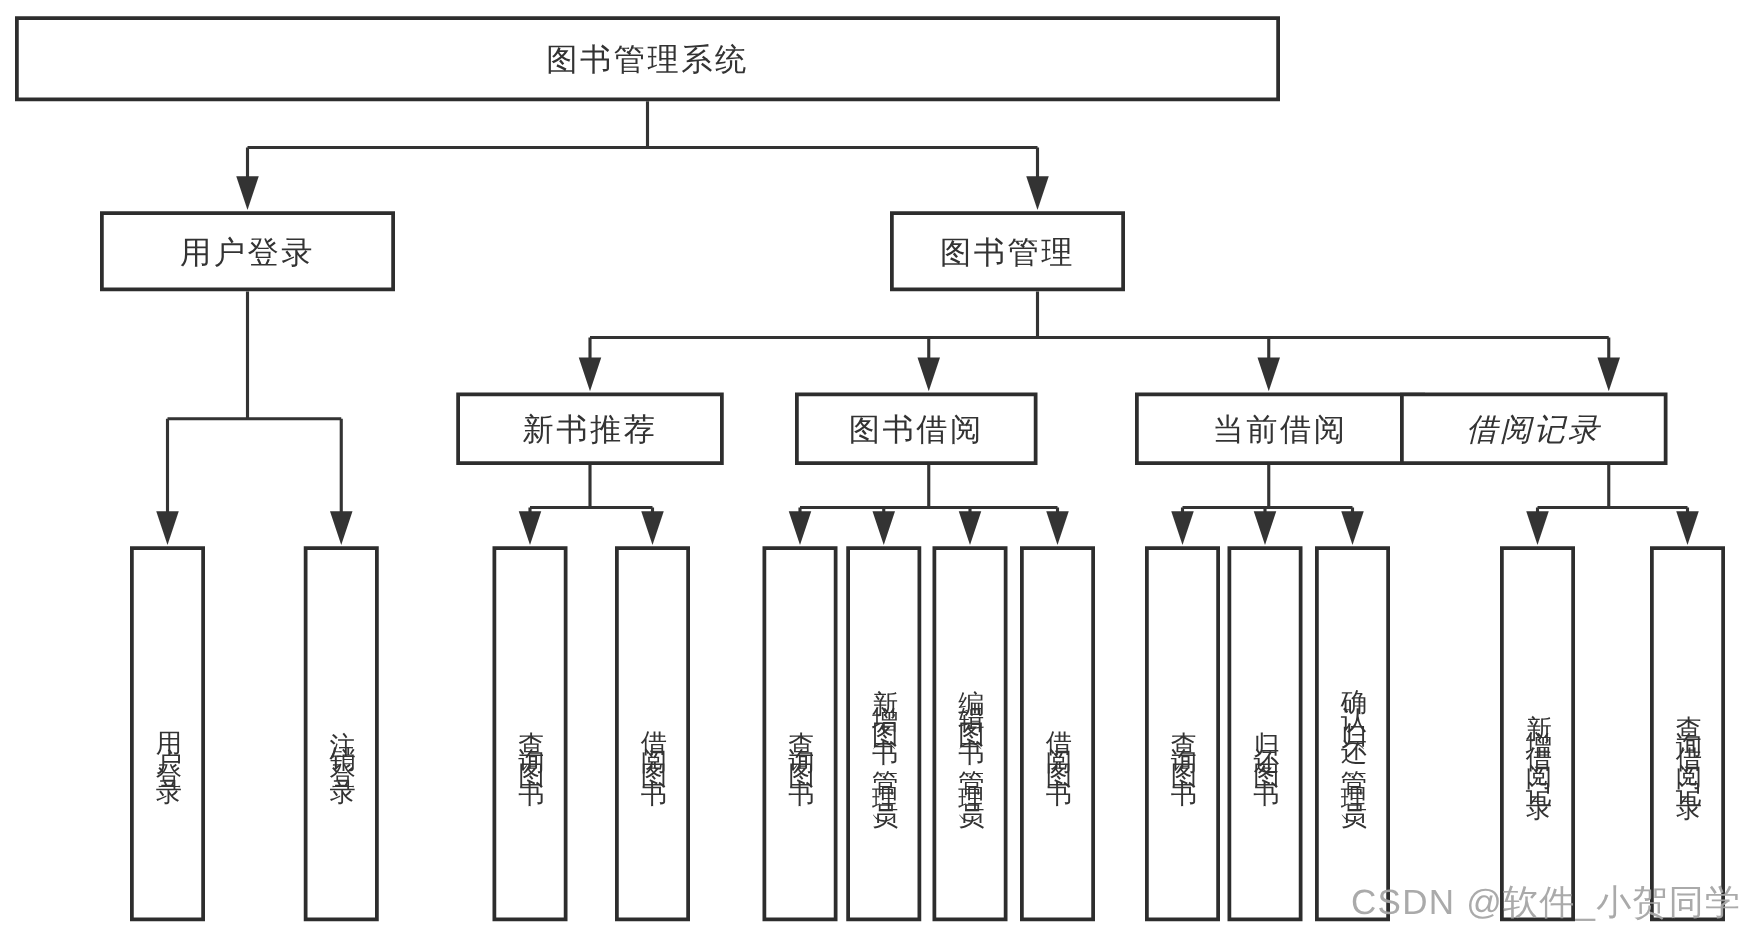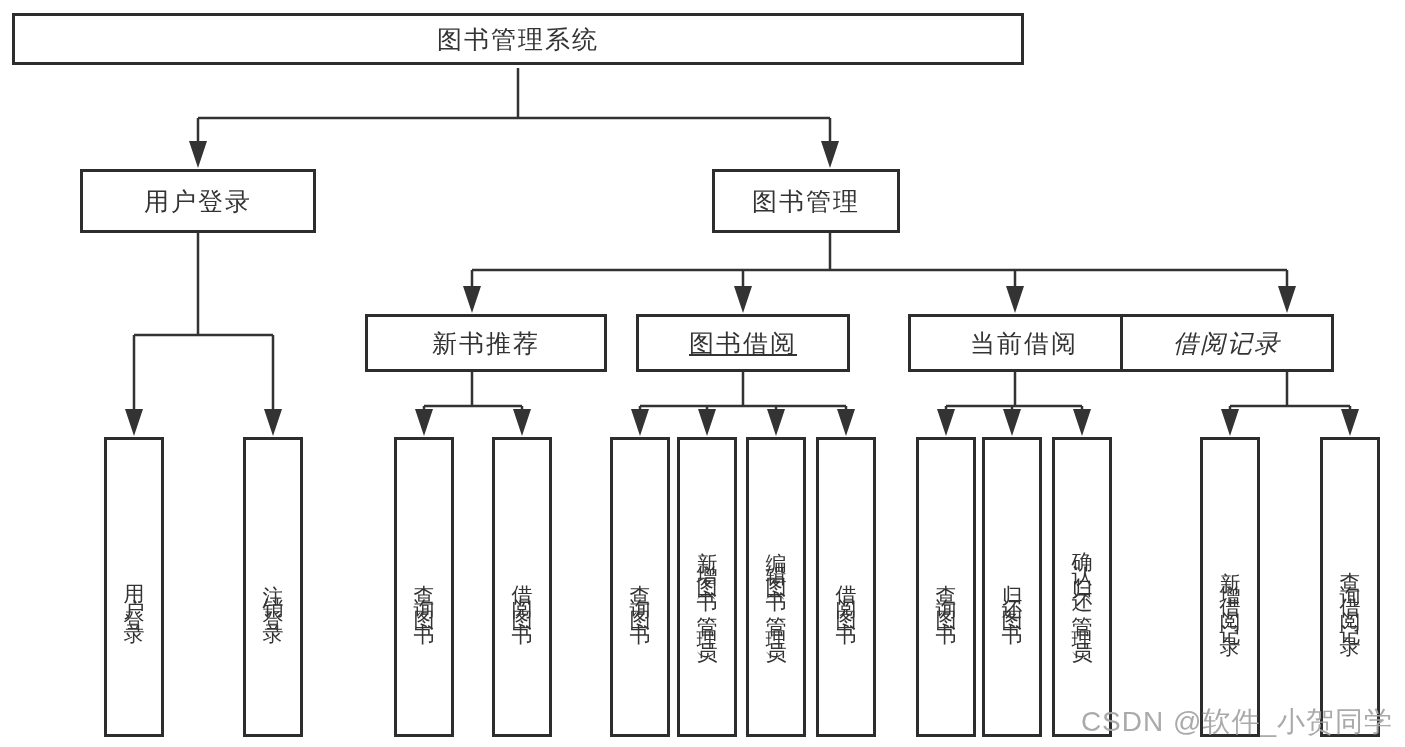--- a/index.html
+++ b/index.html
@@ -5,21 +5,21 @@
   html,body{margin:0;padding:0;background:#ffffff;}
   body{width:1405px;height:747px;overflow:hidden;font-family:"Liberation Sans",sans-serif;}
   .stage{position:relative;width:1405px;height:747px;background:#ffffff;}
   .wires{position:absolute;left:0;top:0;z-index:1;}
   .box{
     position:absolute;box-sizing:border-box;z-index:2;
     border:3px solid #2d2d2d;background:#ffffff;color:#333333;
     display:flex;align-items:center;justify-content:center;
   }
   .hbox .lbl{font-size:25px;letter-spacing:2px;white-space:nowrap;}
-  .root{left:12px;top:13px;width:1012px;height:52px;}
+  .root{left:12px;top:13px;width:1012px;height:68px;}
   .lvl2{top:169px;height:64px;}
   .lvl3{top:314px;height:58px;}
   .leaf{top:437px;width:60px;height:300px;}
   .leaf .lbl{
     writing-mode:vertical-rl;text-orientation:mixed;
     font-size:21px;letter-spacing:13px;line-height:54px;
     margin-bottom:-13px;
   }
   .watermark{
     position:absolute;right:12px;bottom:6px;z-index:3;
@@ -75,24 +75,24 @@
     <span class="lbl">图书管理系统</span>
   </div>
 
   <div class="box hbox lvl2" style="left:80px;width:236px;">
     <span class="lbl">用户登录</span>
   </div>
   <div class="box hbox lvl2" style="left:712px;width:188px;">
     <span class="lbl">图书管理</span>
   </div>
 
-  <div class="box hbox lvl3" style="left:365px;width:242px;">
+  <div class="box hbox lvl3" style="left:365px;width:214px;">
     <span class="lbl">新书推荐</span>
   </div>
-  <div class="box hbox lvl3" style="left:636px;width:214px;text-decoration:underline;">
+  <div class="box hbox lvl3" style="left:636px;width:194px;">
     <span class="lbl">图书借阅</span>
   </div>
   <div class="box hbox lvl3" style="left:908px;width:232px;">
     <span class="lbl">当前借阅</span>
   </div>
   <div class="box hbox lvl3" style="left:1120px;width:214px;font-style:italic;">
     <span class="lbl">借阅记录</span>
   </div>
 
   <div class="box leaf" style="left:104px;">

